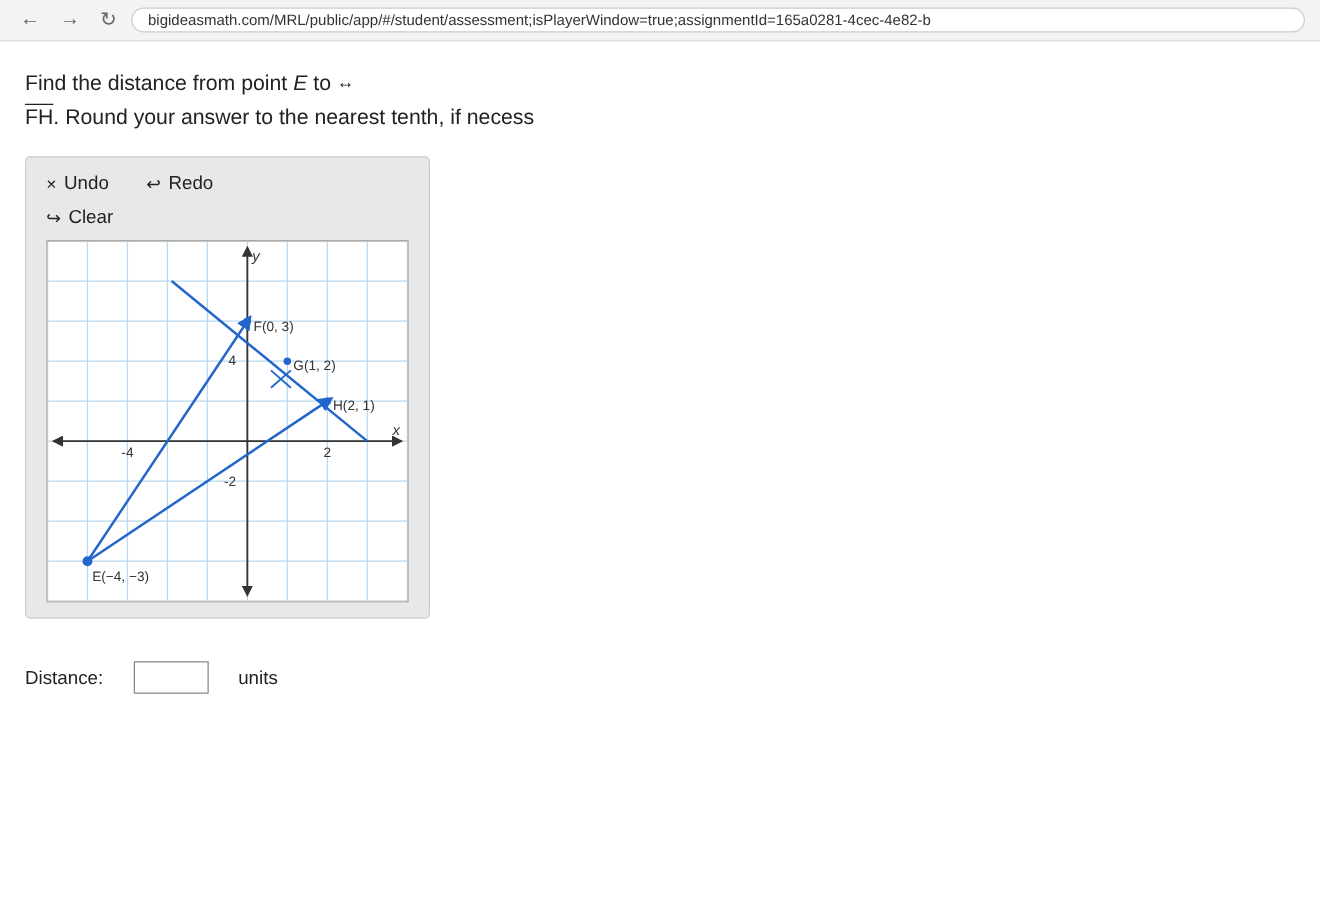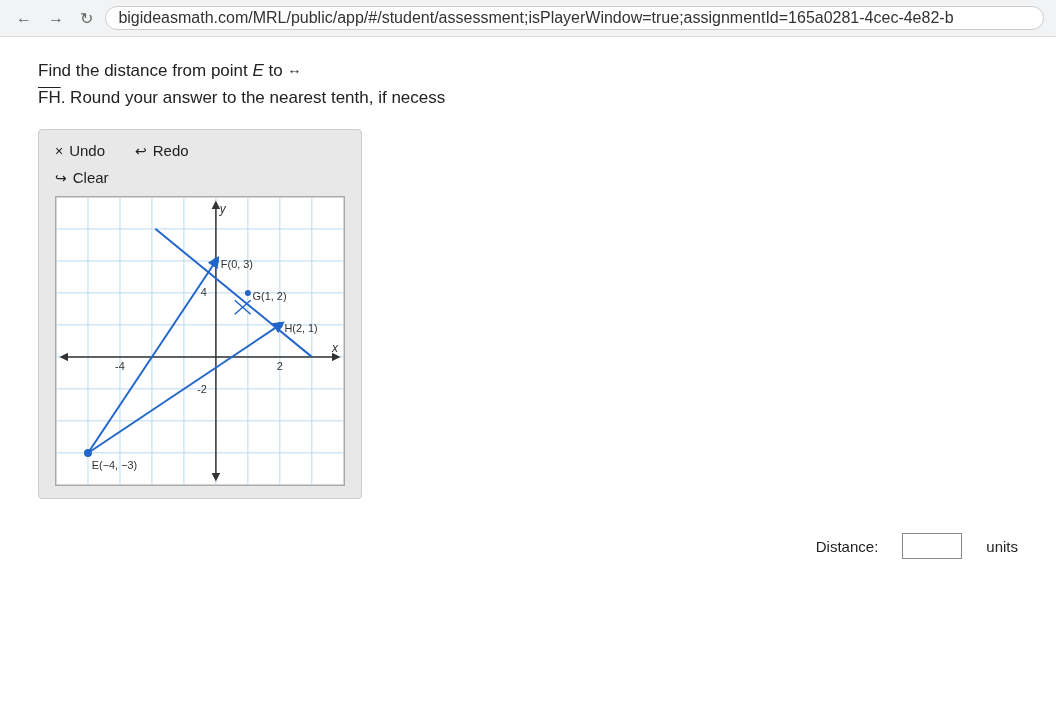--- a/index.html
+++ b/index.html
@@ -23,29 +23,29 @@
       cursor: pointer;
       color: #666;
       font-size: 16px;
       padding: 0 4px;
     }
     .browser-bar .url-bar {
       background: #fff;
       border: 1px solid #ccc;
       border-radius: 12px;
       padding: 2px 12px;
-      font-size: 16px;
+      font-size: 12px;
       color: #333;
       flex: 1;
       white-space: nowrap;
       overflow: hidden;
       text-overflow: ellipsis;
     }
     .page-content {
-      padding: 20px 38px;
+      padding: 20px 20px;
     }
     .question-text {
       font-size: 17px;
       margin-bottom: 18px;
       line-height: 1.6;
     }
     .question-text em {
       font-style: italic;
     }
     .double-arrow {
@@ -93,21 +93,20 @@
     .graph-svg {
       width: 100%;
       height: 100%;
     }
     .distance-row {
       margin-top: 24px;
       display: flex;
       align-items: center;
       gap: 24px;
       font-size: 15px;
-      justify-content: flex-end;
     }
     .distance-input {
       border: 1px solid #888;
       width: 60px;
       height: 26px;
       padding: 2px 4px;
       font-size: 14px;
     }
   </style>
 </head>

